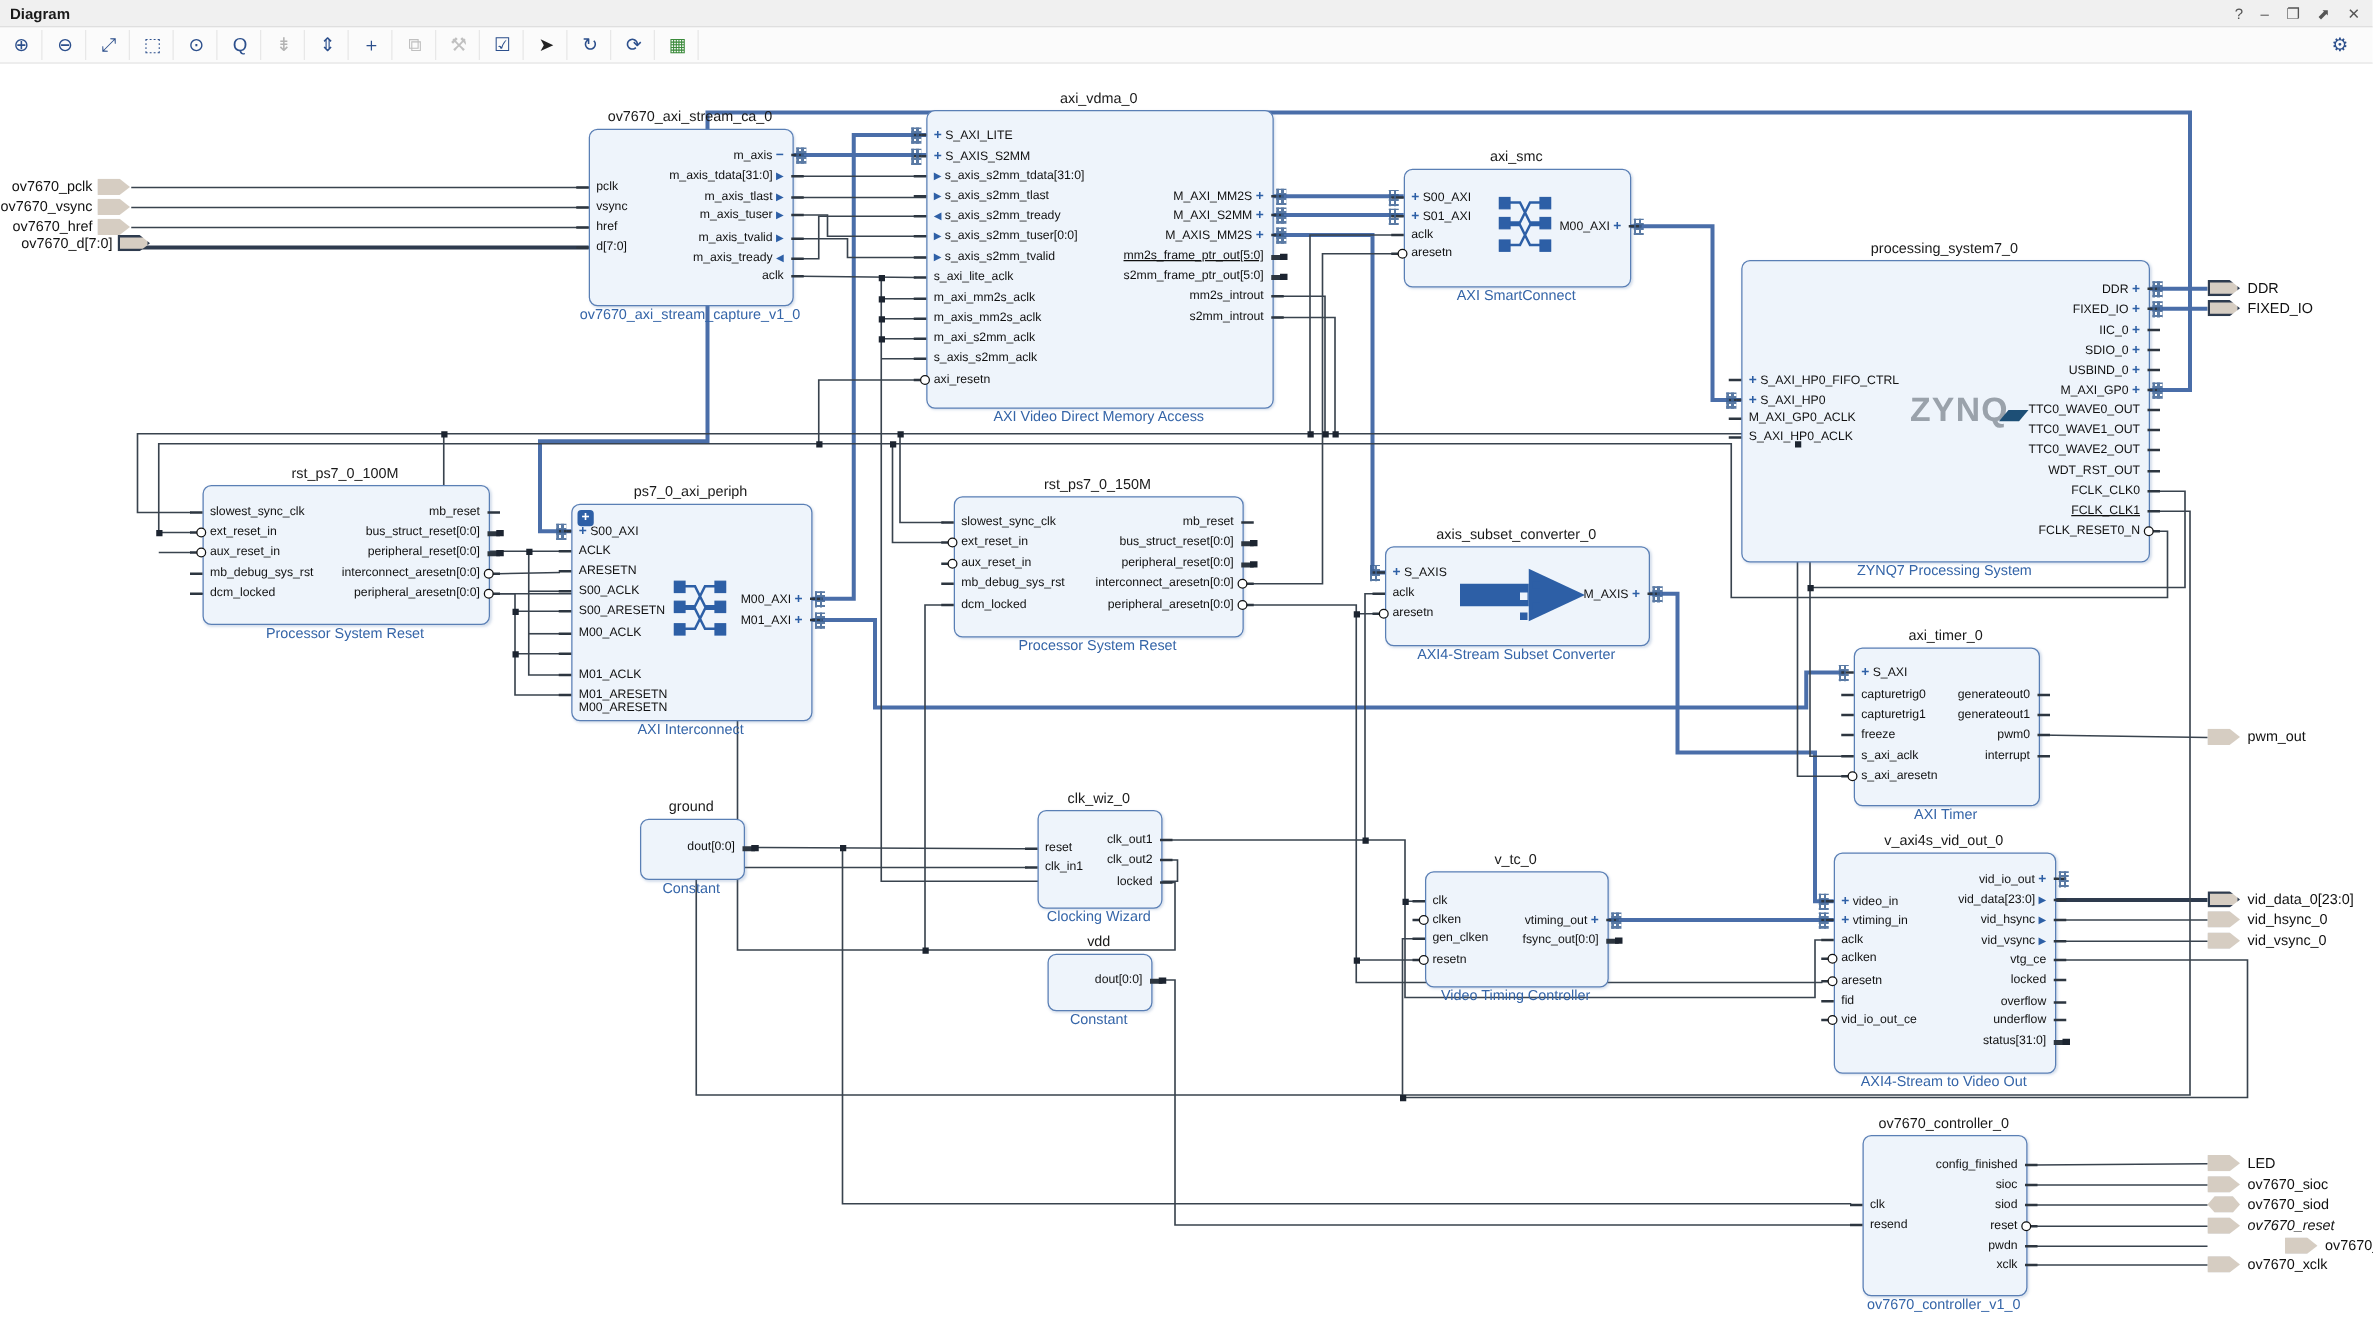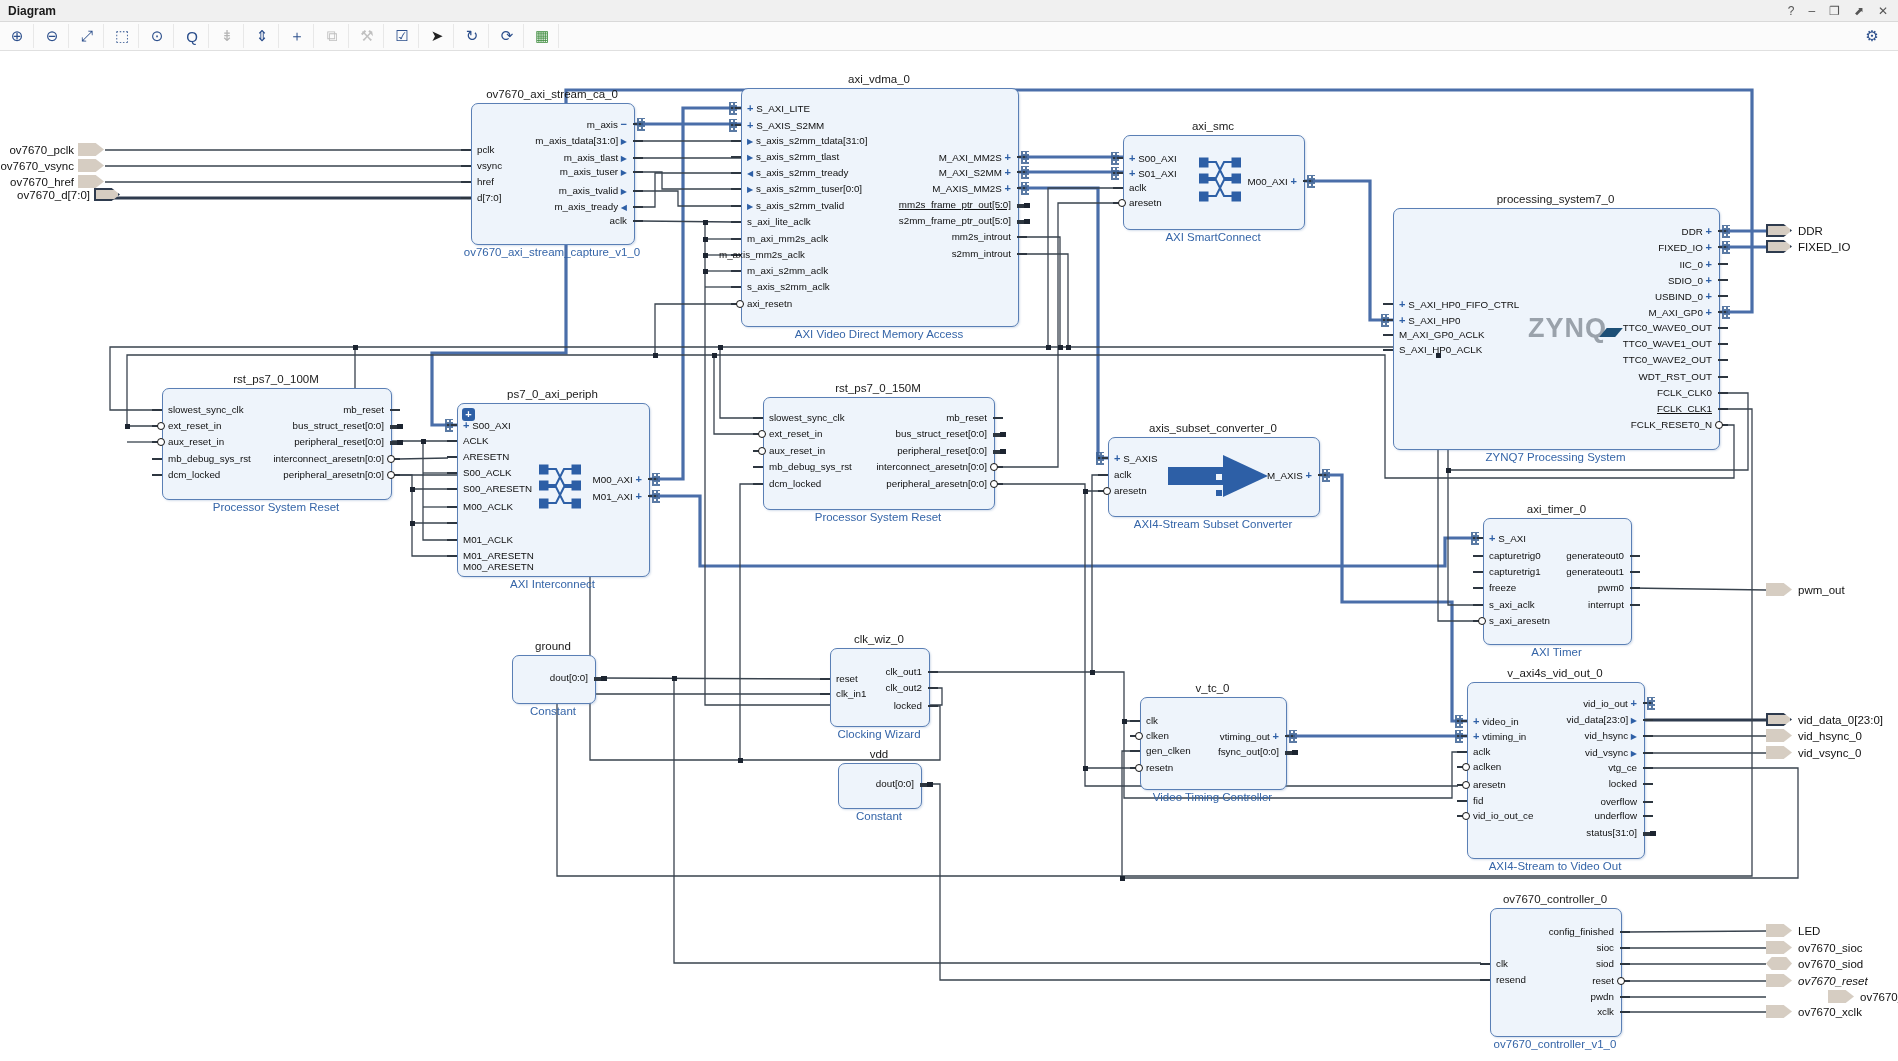--- a/index.html
+++ b/index.html
@@ -194,21 +194,21 @@
     <div class="port" style="left: 747px; top: 116px;"><span class="tri">◀</span> s_axis_s2mm_tready</div>
     <div class="stub" style="left: 731px; top: 137px; width: 10px;"></div>
     <div class="port" style="left: 747px; top: 132px;"><span class="tri">▶</span> s_axis_s2mm_tuser[0:0]</div>
     <div class="stub" style="left: 731px; top: 154px; width: 10px;"></div>
     <div class="port" style="left: 747px; top: 149px;"><span class="tri">▶</span> s_axis_s2mm_tvalid</div>
     <div class="stub" style="left: 731px; top: 170px; width: 10px;"></div>
     <div class="port" style="left: 747px; top: 165px;">s_axi_lite_aclk</div>
     <div class="stub" style="left: 731px; top: 187px; width: 10px;"></div>
     <div class="port" style="left: 747px; top: 182px;">m_axi_mm2s_aclk</div>
     <div class="stub" style="left: 731px; top: 203px; width: 10px;"></div>
-    <div class="port" style="left: 719px; top: 198px;">m_axis_mm2s_aclk</div>
+    <div class="port" style="left: 747px; top: 198px;">m_axis_mm2s_aclk</div>
     <div class="stub" style="left: 731px; top: 219px; width: 10px;"></div>
     <div class="port" style="left: 747px; top: 214px;">m_axi_s2mm_aclk</div>
     <div class="stub" style="left: 731px; top: 235px; width: 10px;"></div>
     <div class="port" style="left: 747px; top: 230px;">s_axis_s2mm_aclk</div>
     <div class="stub" style="left: 731px; top: 252px; width: 10px;"></div>
     <div class="port" style="left: 747px; top: 247px;">axi_resetn</div>
     <div class="circ" style="left: 736px; top: 249px;"></div>
     <div class="stub" style="left: 1017px; top: 105px; width: 10px;"></div>
     <div class="port" style="right: 887px; top: 100px;">M_AXI_MM2S <span class="plus">+</span> </div>
     <div class="hatch" style="left: 1021px; top: 100px;"></div>

